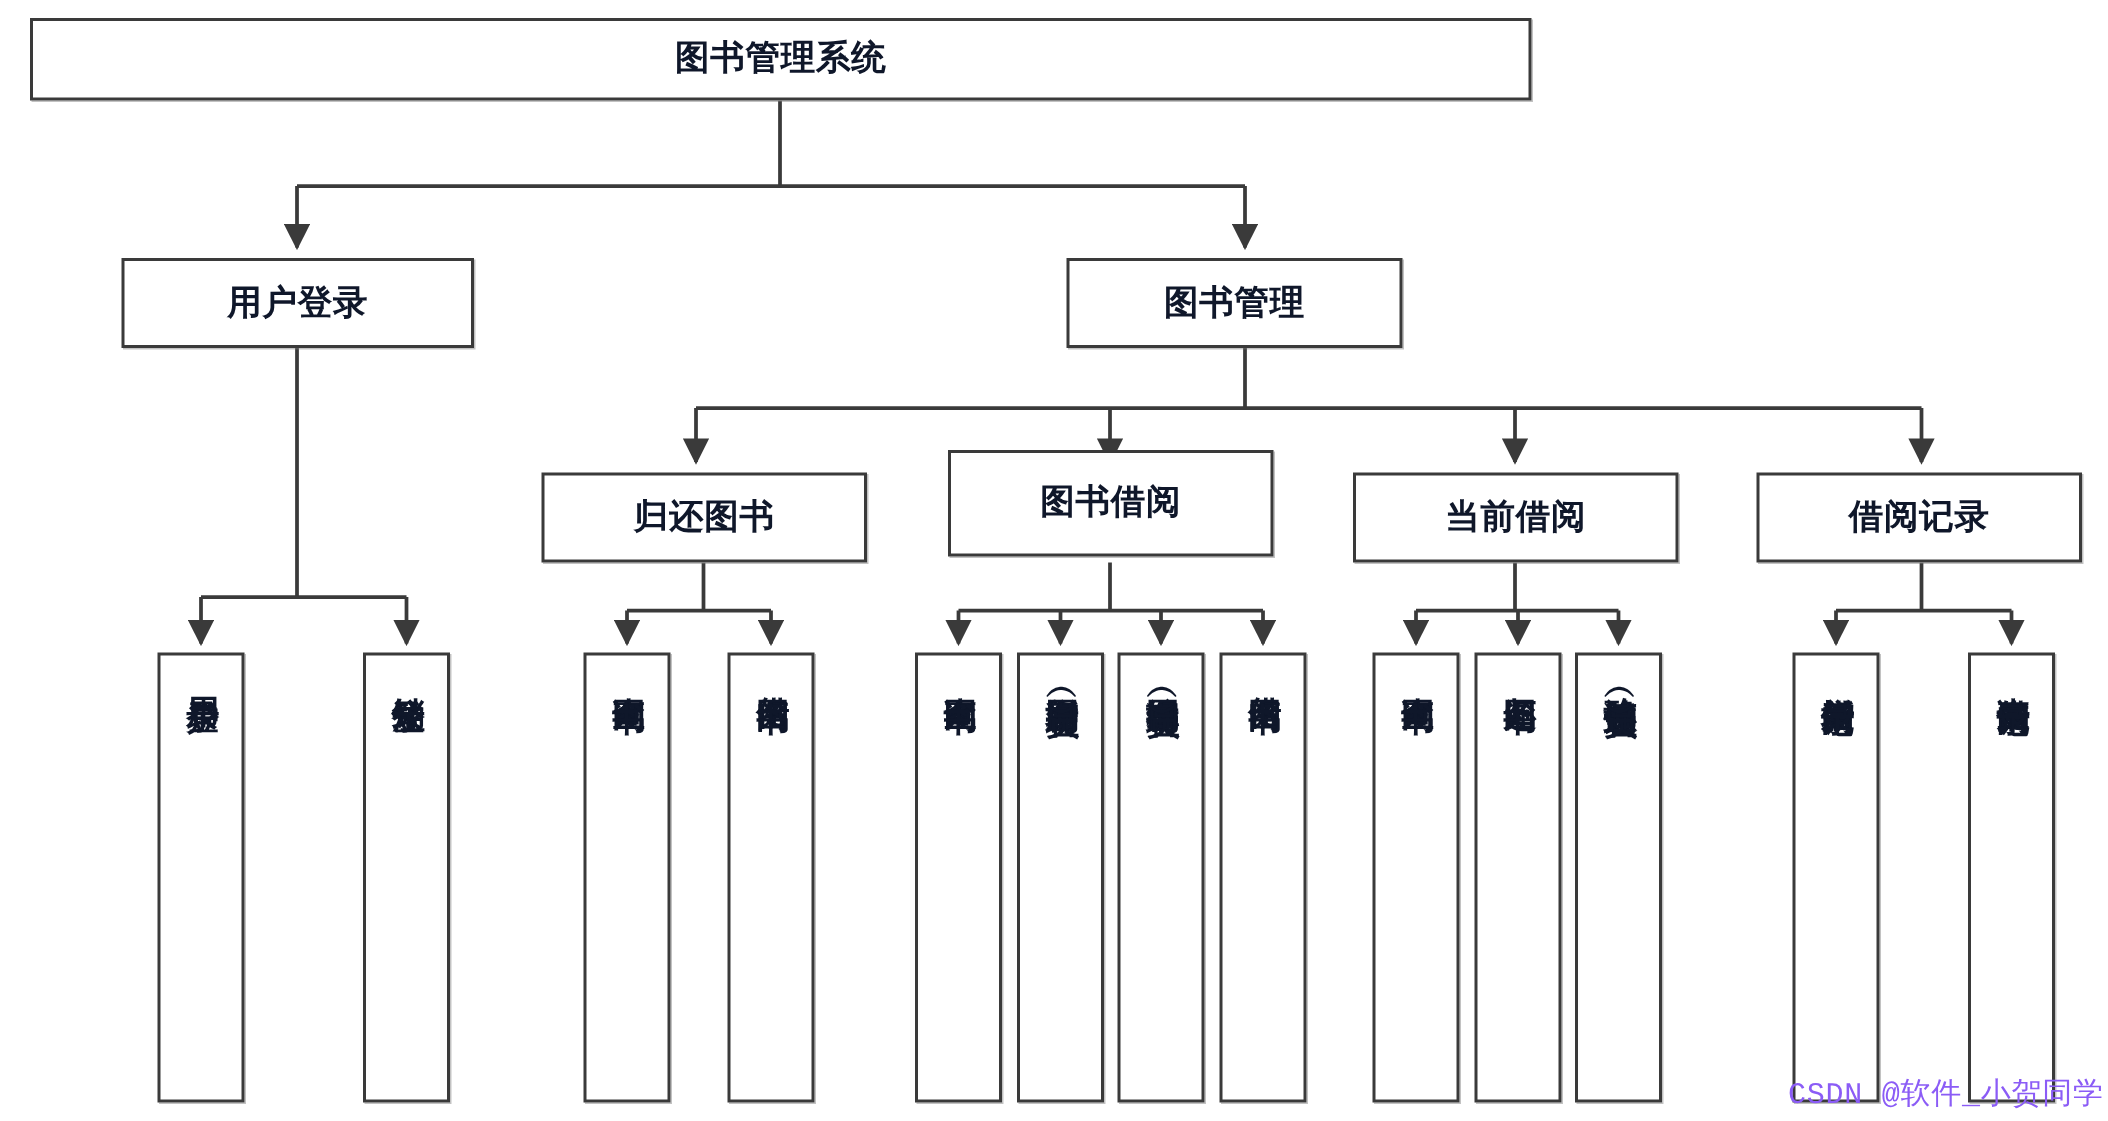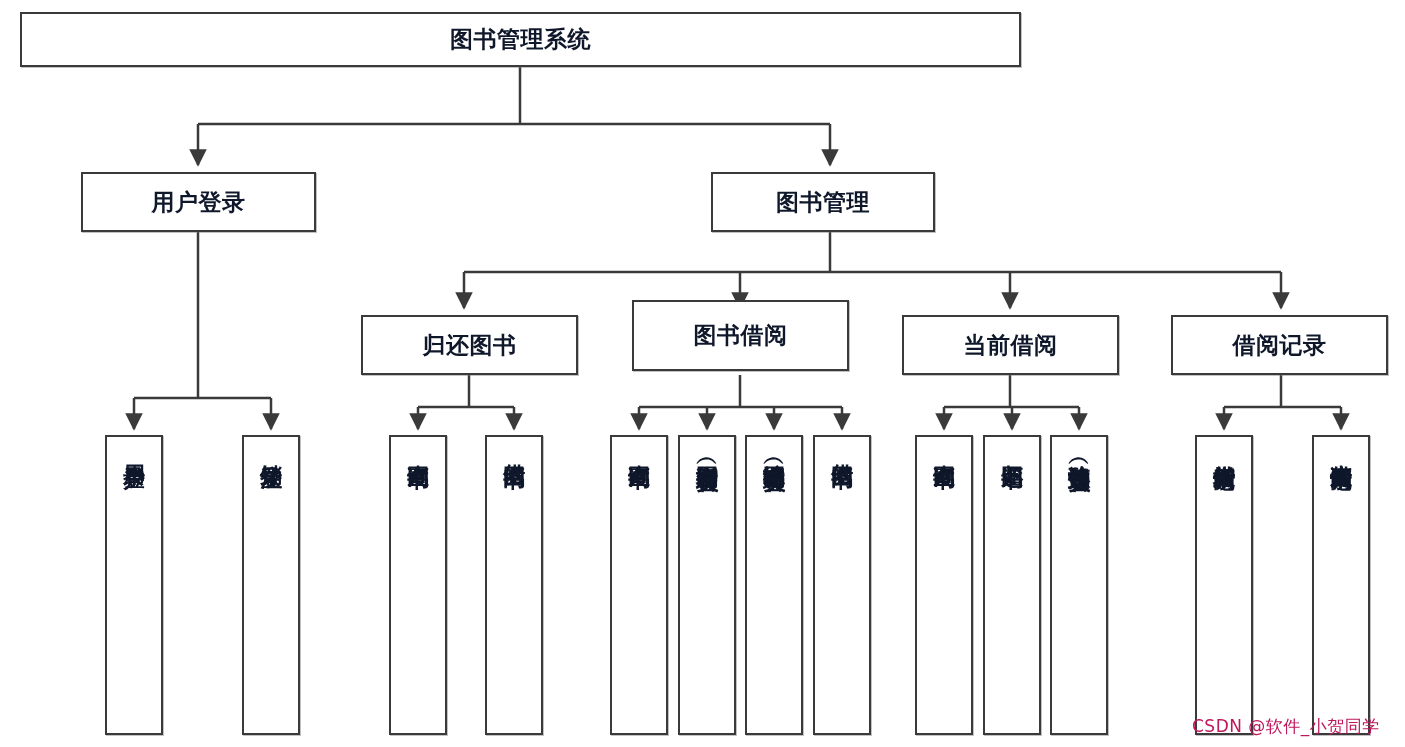--- a/index.html
+++ b/index.html
@@ -52,25 +52,26 @@
   .node.vert .label {
     writing-mode: vertical-rl;
     text-orientation: upright;
     font-size: 22px;
     line-height: 1.12;
     letter-spacing: 1px;
     white-space: nowrap;
   }
   .watermark {
     position: absolute;
-    color: #be185d;
-    font-size: 17px;
+    color: #8b5cf6;
+    font-size: 20px;
     letter-spacing: 0.5px;
     user-select: none;
     white-space: nowrap;
+    font-family: Liberation Mono, monospace;
   }
 </style>
 </head>
 <body>
 
 <div id="canvas">
 
   <svg class="lines" viewBox="0 0 1405 747" xmlns="http://www.w3.org/2000/svg">
     <defs>
       <marker id="arrow" viewBox="0 0 10 10" refX="9" refY="5" markerWidth="7" markerHeight="7" orient="auto-start-reverse">

